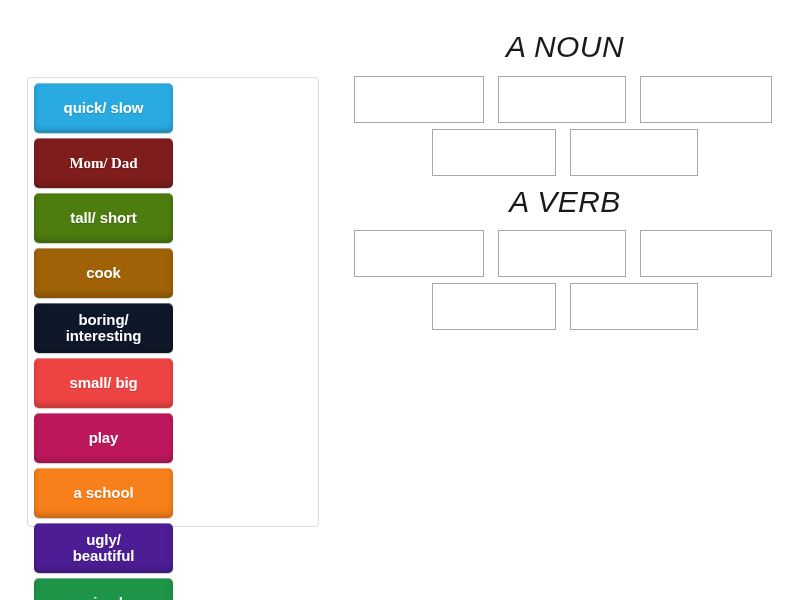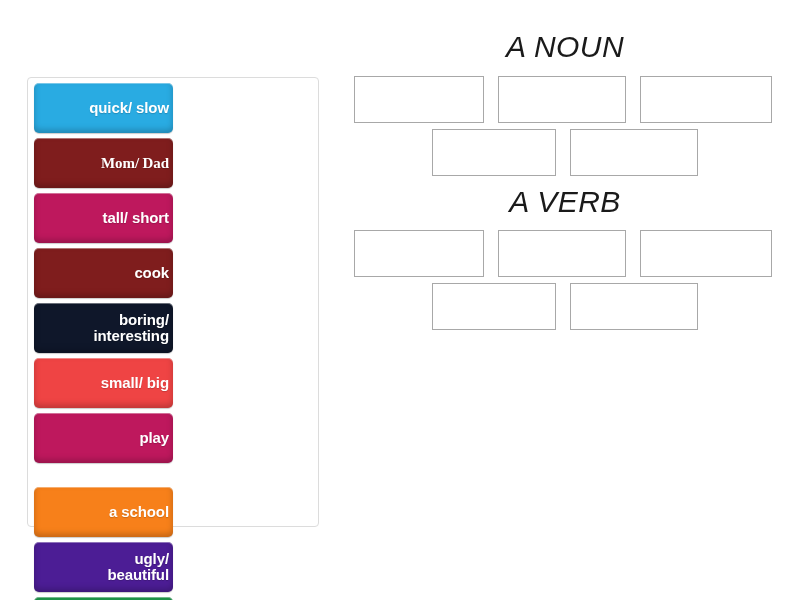--- a/index.html
+++ b/index.html
@@ -41,21 +41,21 @@
 
   .tile {
     width: 139px;
     height: 50px;
     margin: 0 1px 5px 1px;
     border-radius: 5px;
     box-sizing: border-box;
     display: flex;
     align-items: center;
     justify-content: center;
-    text-align: right;
+    text-align: center;
     color: #ffffff;
     font-size: 15px;
     font-weight: bold;
     line-height: 1.08;
     letter-spacing: -0.1px;
     padding: 2px 4px;
     cursor: move;
     position: relative;
     overflow: hidden;
     box-shadow: inset 0 1px 0 rgba(255,255,255,0.38),
@@ -118,37 +118,37 @@
 <div id="stage">
 
   <div id="tile-pool">
 
     <div class="tile" style="background: rgb(41, 171, 226);">
       <span class="tile-text">quick/ slow</span>
     </div>
     <div class="tile" style="background: #7f1d1d; font-family: Liberation Serif, serif;">
       <span class="tile-text">Mom/ Dad</span>
     </div>
-    <div class="tile" style="background: #be185d;">
+    <div class="tile" style="background: #4d7c0f;">
       <span class="tile-text">tall/ short</span>
     </div>
-    <div class="tile" style="background: #7f1d1d;">
+    <div class="tile" style="background: #a16207;">
       <span class="tile-text">cook</span>
     </div>
     <div class="tile" style="background: #0f172a;">
       <span class="tile-text">boring/
 interesting</span>
     </div>
     <div class="tile" style="background: #ef4444;">
       <span class="tile-text">small/ big</span>
     </div>
     <div class="tile" style="background: #be185d;">
       <span class="tile-text">play</span>
     </div>
-    <div class="tile" style="background: rgb(247, 128, 26); margin-top: 19px;">
+    <div class="tile" style="background: rgb(247, 128, 26);">
       <span class="tile-text">a school</span>
     </div>
     <div class="tile" style="background: #4c1d95;">
       <span class="tile-text">ugly/
 beautiful</span>
     </div>
     <div class="tile" style="background: rgb(30, 148, 72);">
       <span class="tile-text">animals</span>
     </div>
 

